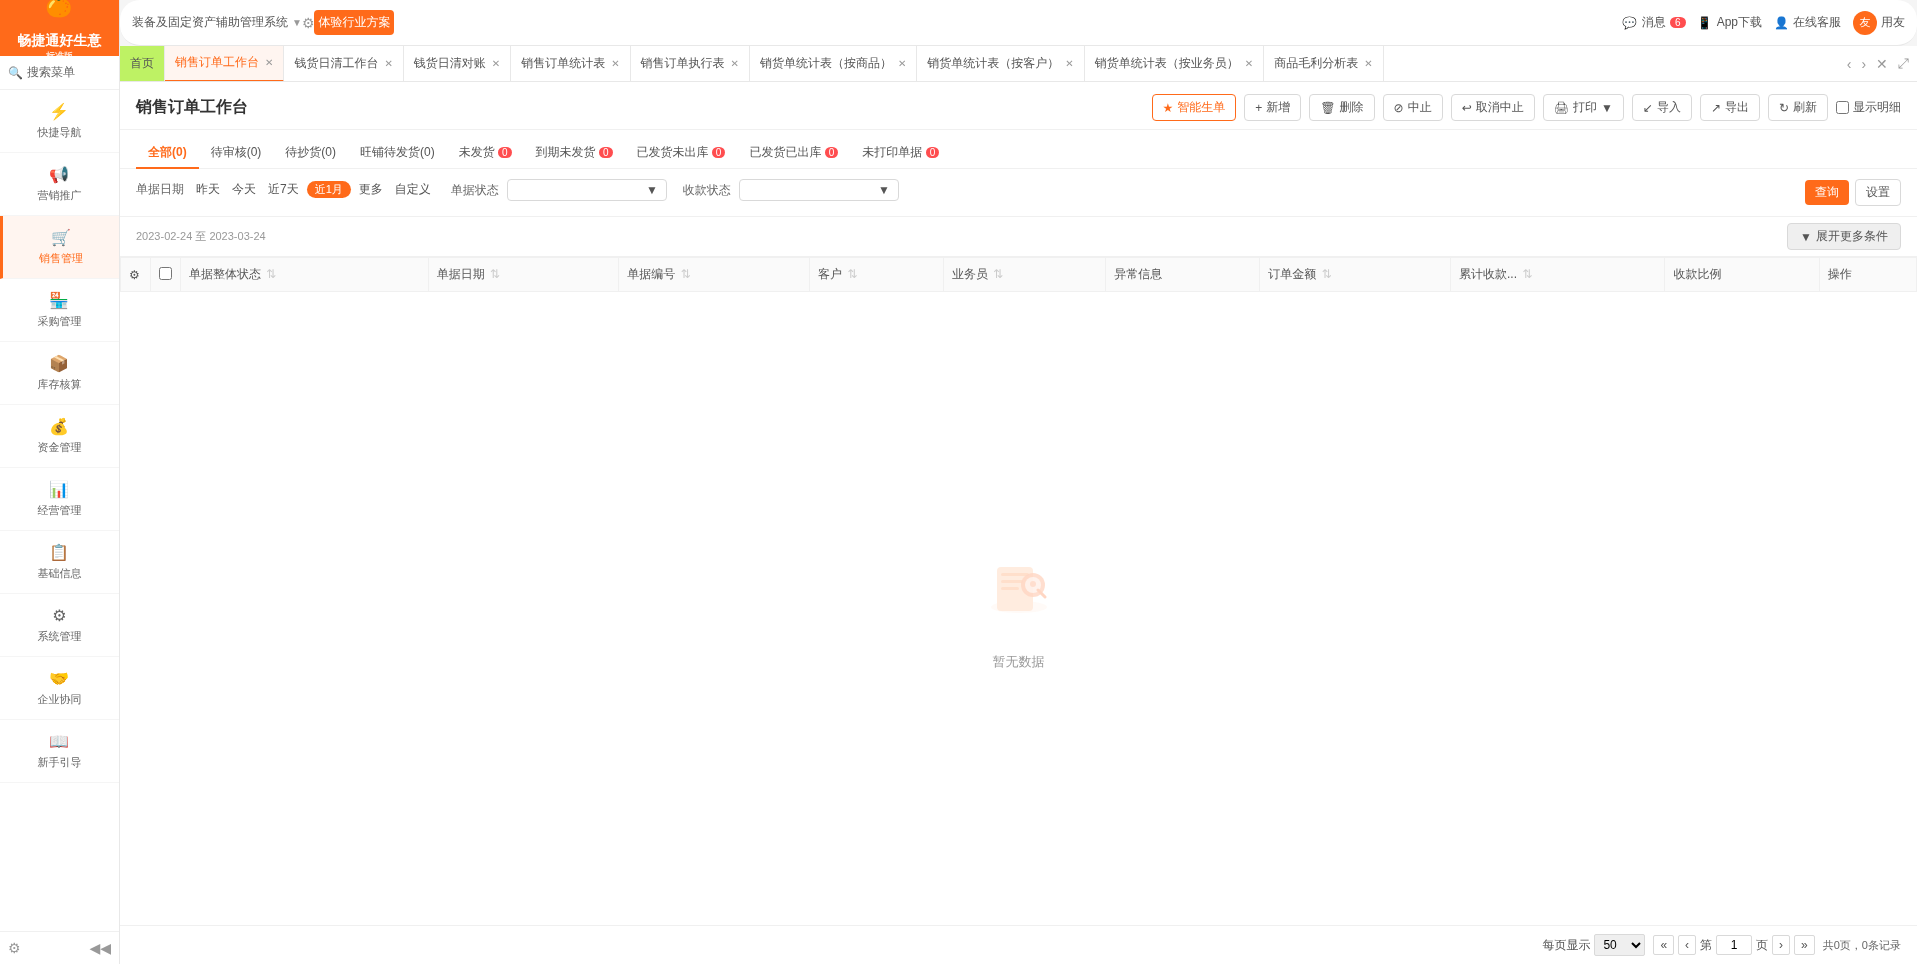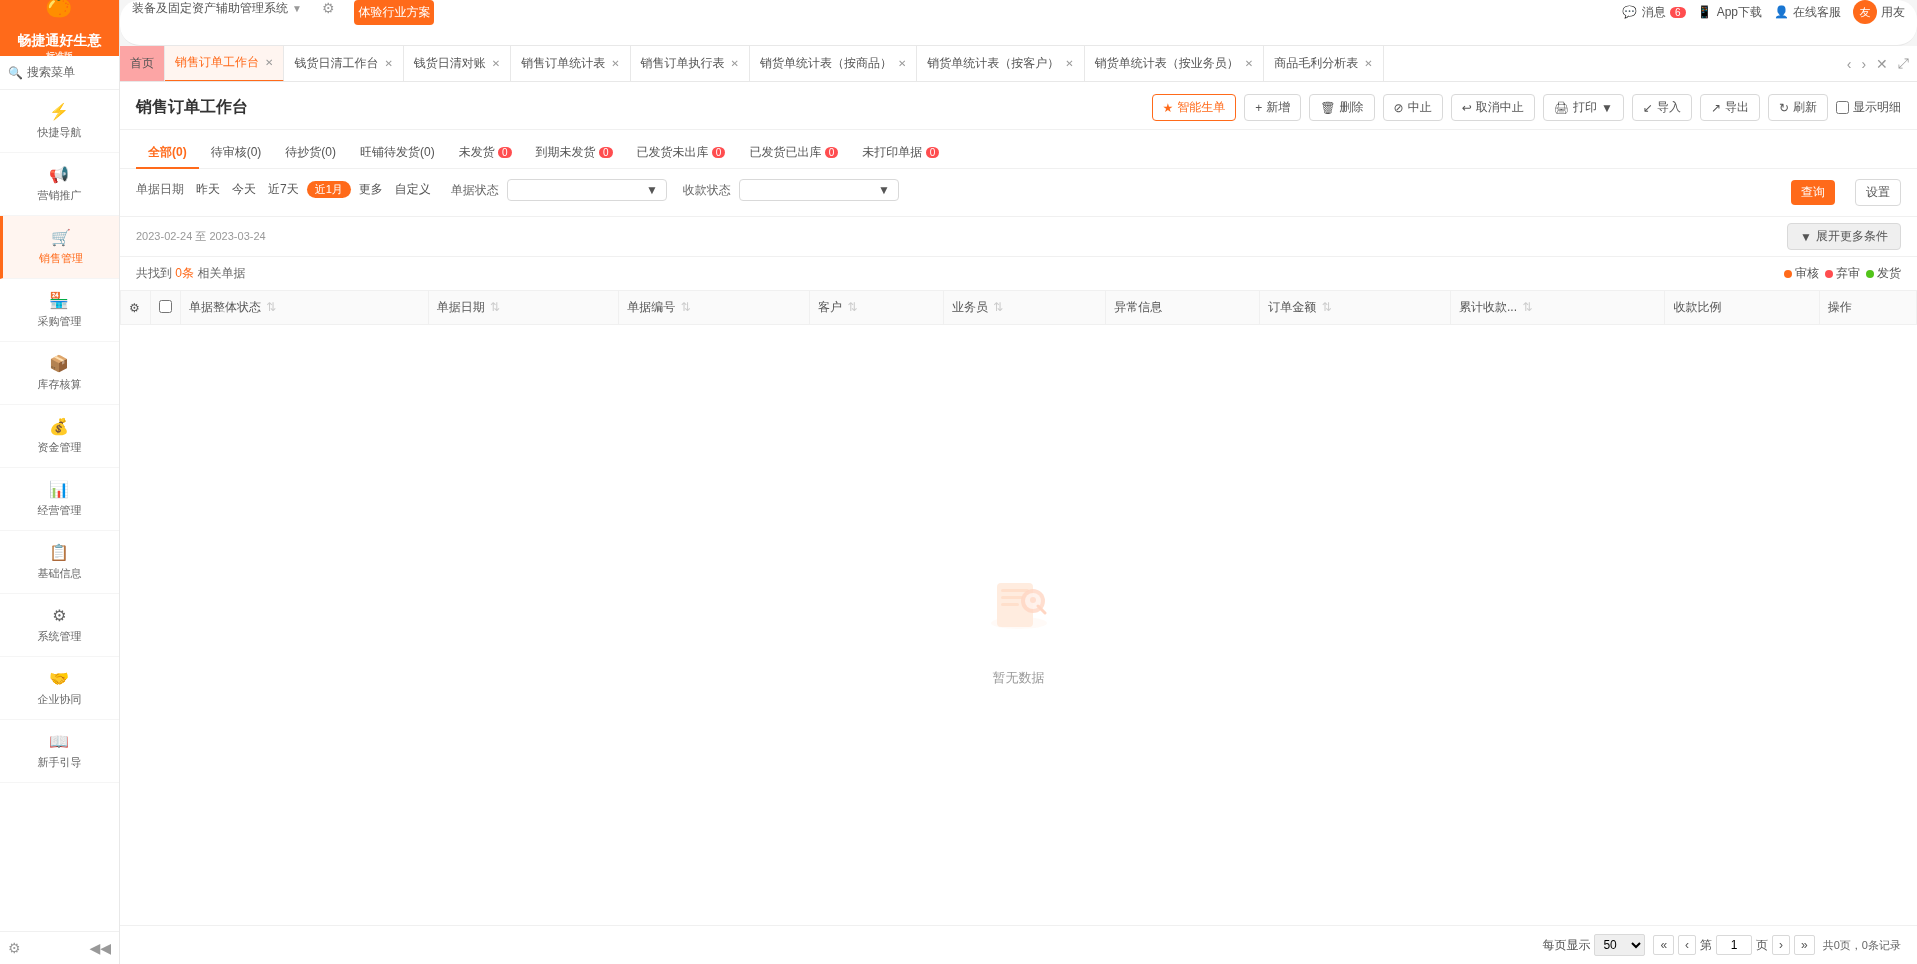--- a/index.html
+++ b/index.html
@@ -16,35 +16,35 @@
     .sidebar-item.active { background: #fff5f0; color: #ff6a1a; border-left: 3px solid #ff6a1a; }
     .sidebar-item .icon { font-size: 16px; margin-bottom: 4px; }
     .sidebar-item .label { font-size: 11px; text-align: center; }
     .sidebar-bottom { padding: 8px; display: flex; justify-content: space-between; border-top: 1px solid #f0f0f0; }
     .sidebar-bottom-btn { color: #999; cursor: pointer; font-size: 14px; }
 
     
     .main { flex: 1; display: flex; flex-direction: column; overflow: hidden; }
 
     
-    .topbar { height: 46px; background: #fff; display: flex; align-items: flex-start; padding: 0 12px; border-bottom: 1px solid #e8e8e8; gap: 20px; border-radius: 20px; }
+    .topbar { height: 46px; background: #fff; display: flex; align-items: center; padding: 0 12px; border-bottom: 1px solid #e8e8e8; gap: 0; border-radius: 20px; }
     .topbar-system { display: flex; align-items: center; gap: 4px; color: #555; font-size: 12px; }
     .topbar-chevron { color: #999; font-size: 10px; }
     .topbar-gear { color: #999; cursor: pointer; font-size: 14px; }
     .topbar-experience { background: #ff6a1a; color: #fff; padding: 4px 4px; border-radius: 4px; font-size: 12px; cursor: pointer; border: none; }
     .topbar-right { display: flex; align-items: center; gap: 12px; margin-left: auto; }
     .topbar-right-item { display: flex; align-items: center; gap: 4px; color: #555; font-size: 12px; cursor: pointer; }
     .badge { background: #ff4d4f; color: #fff; border-radius: 10px; font-size: 10px; padding: 0 4px; min-width: 16px; text-align: center; }
     .avatar { width: 24px; height: 24px; background: #ff6a1a; border-radius: 50%; display: flex; align-items: center; justify-content: center; color: #fff; font-size: 11px; }
 
     
     .tabbar { height: 36px; background: #fff; display: flex; align-items: center; border-bottom: 1px solid #e8e8e8; overflow: hidden; }
     .tab { display: flex; align-items: center; height: 36px; padding: 0 10px; font-size: 12px; color: #555; cursor: pointer; border-right: 1px solid #e8e8e8; white-space: nowrap; gap: 4px; flex-shrink: 0; }
     .tab.active { background: #fff5f0; color: #ff6a1a; border-bottom: 2px solid #ff6a1a; }
-    .tab.home { background: #fca5a5; }
+    .tab.home { background: #bef264; }
     .tab-close { color: #999; font-size: 10px; margin-left: 2px; }
     .tab-nav-btns { display: flex; align-items: center; margin-left: auto; padding-right: 4px; gap: 2px; }
     .tab-nav-btn { color: #999; cursor: pointer; font-size: 14px; padding: 4px; }
 
     
     .page-content { flex: 1; overflow: hidden; display: flex; flex-direction: column; padding: 0; background: #f5f5f5; }
     .page-inner { flex: 1; background: #fff; margin: 0; overflow: hidden; display: flex; flex-direction: column; }
 
     
     .page-header { padding: 12px 16px 8px; display: flex; align-items: center; justify-content: space-between; border-bottom: 1px solid #f0f0f0; }
@@ -355,55 +355,34 @@
             <span>▼</span>
           </div>
         </div>
         <div class="filter-group">
           <span class="filter-label">收款状态</span>
           <div class="filter-select">
             <span></span>
             <span>▼</span>
           </div>
         </div>
-        <div style="display:flex;gap:20px;margin-left:auto;align-items:center;">
+        <div style="display:flex;gap:6px;margin-left:auto;align-items:center;">
           <button class="btn-primary-sm">查询</button>
           <button class="btn-action">设置</button>
         </div>
       </div>
       <div class="filter-bar2">
         <span style="color:#999;font-size:11px;">2023-02-24 至 2023-03-24</span>
         <button class="expand-btn" style="margin-left:auto;">
           <span>▼</span>
           <span>展开更多条件</span>
         </button>
       </div>
 
       <div class="table-area">
-        <div class="table-toolbar">
-          <span class="table-count">
-            <span>共找到</span>
-            <span class="num">0条</span>
-            <span>相关单据</span>
-          </span>
-          <div class="table-btns">
-            <span class="table-btn">
-              <span class="dot dot-orange"></span>
-              <span>审核</span>
-            </span>
-            <span class="table-btn">
-              <span class="dot dot-red"></span>
-              <span>弃审</span>
-            </span>
-            <span class="table-btn">
-              <span class="dot dot-green"></span>
-              <span>发货</span>
-            </span>
-          </div>
-        </div>
 
         <div class="table-scroll">
           <table class="data-table">
             <thead>
               <tr>
                 <th class="th-gear">⚙</th>
                 <th class="th-checkbox">
                   <input type="checkbox" style="">
                 </th>
                 <th>

